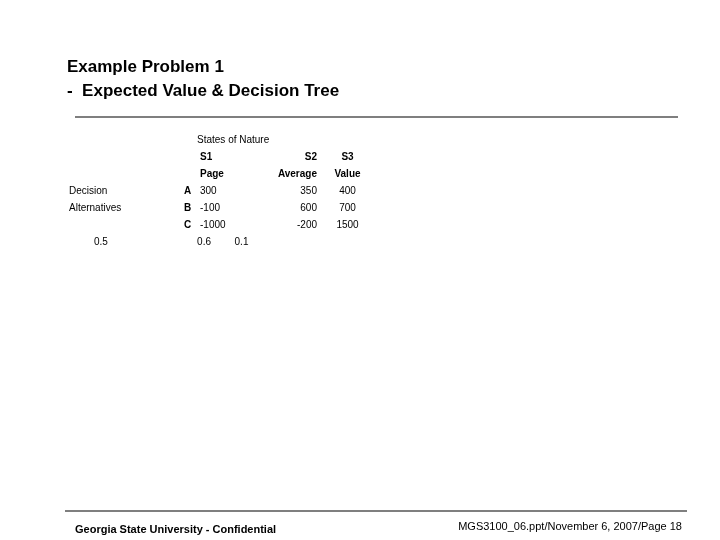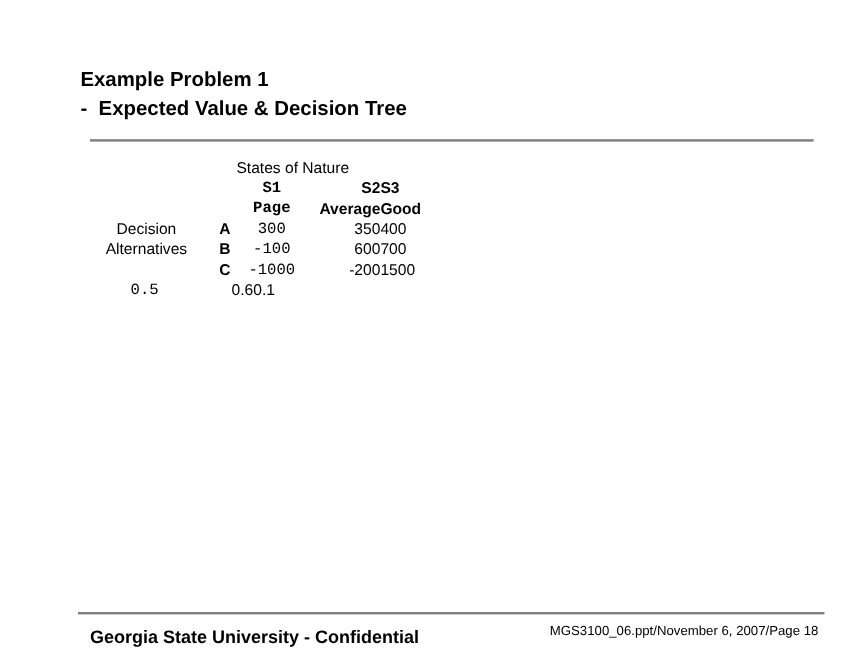--- a/index.html
+++ b/index.html
@@ -47,52 +47,52 @@
     left: 65px;
     top: 481px;
     width: 622px;
   }
 
   
   .table {
     position: absolute;
     left: 69px;
     top: 102px;
-    font-size: 13px;
+    font-size: 10px;
     line-height: 17px;
   }
   .trow {
     display: flex;
     height: 17px;
     white-space: pre;
   }
   .trow.bold { font-weight: bold; }
   .c-label {
     width: 106px;
-    text-align: center;
+    text-align: left;
   }
   .c-span {
     padding-left: 22px;
     text-align: left;
   }
   .c-alt {
     width: 25px;
     text-align: center;
     font-weight: bold;
   }
-  .c-n1 { width: 53px; text-align: center; font-family: Liberation Mono, monospace; }
+  .c-n1 { width: 53px; text-align: left; }
   .c-n2 { width: 64px; text-align: right; }
-  .c-n3 { width: 61px; text-align: left; }
+  .c-n3 { width: 61px; text-align: center; }
 
   
   .footer-left {
     position: absolute;
     left: 75px;
     top: 494px;
-    font-size: 15px;
+    font-size: 11px;
     font-weight: bold;
   }
   .footer-right {
     position: absolute;
     right: 38px;
     top: 491px;
     font-size: 11px;
     font-weight: normal;
   }
 </style>
@@ -121,21 +121,21 @@
       <div class="c-n1">S1</div>
       <div class="c-n2">S2</div>
       <div class="c-n3">S3</div>
     </div>
 
     <div class="trow bold">
       <div class="c-label"></div>
       <div class="c-alt"></div>
       <div class="c-n1">Page</div>
       <div class="c-n2">Average</div>
-      <div class="c-n3">Good</div>
+      <div class="c-n3">Value</div>
     </div>
 
     <div class="trow">
       <div class="c-label">Decision</div>
       <div class="c-alt">A</div>
       <div class="c-n1">300</div>
       <div class="c-n2">350</div>
       <div class="c-n3">400</div>
     </div>
 

